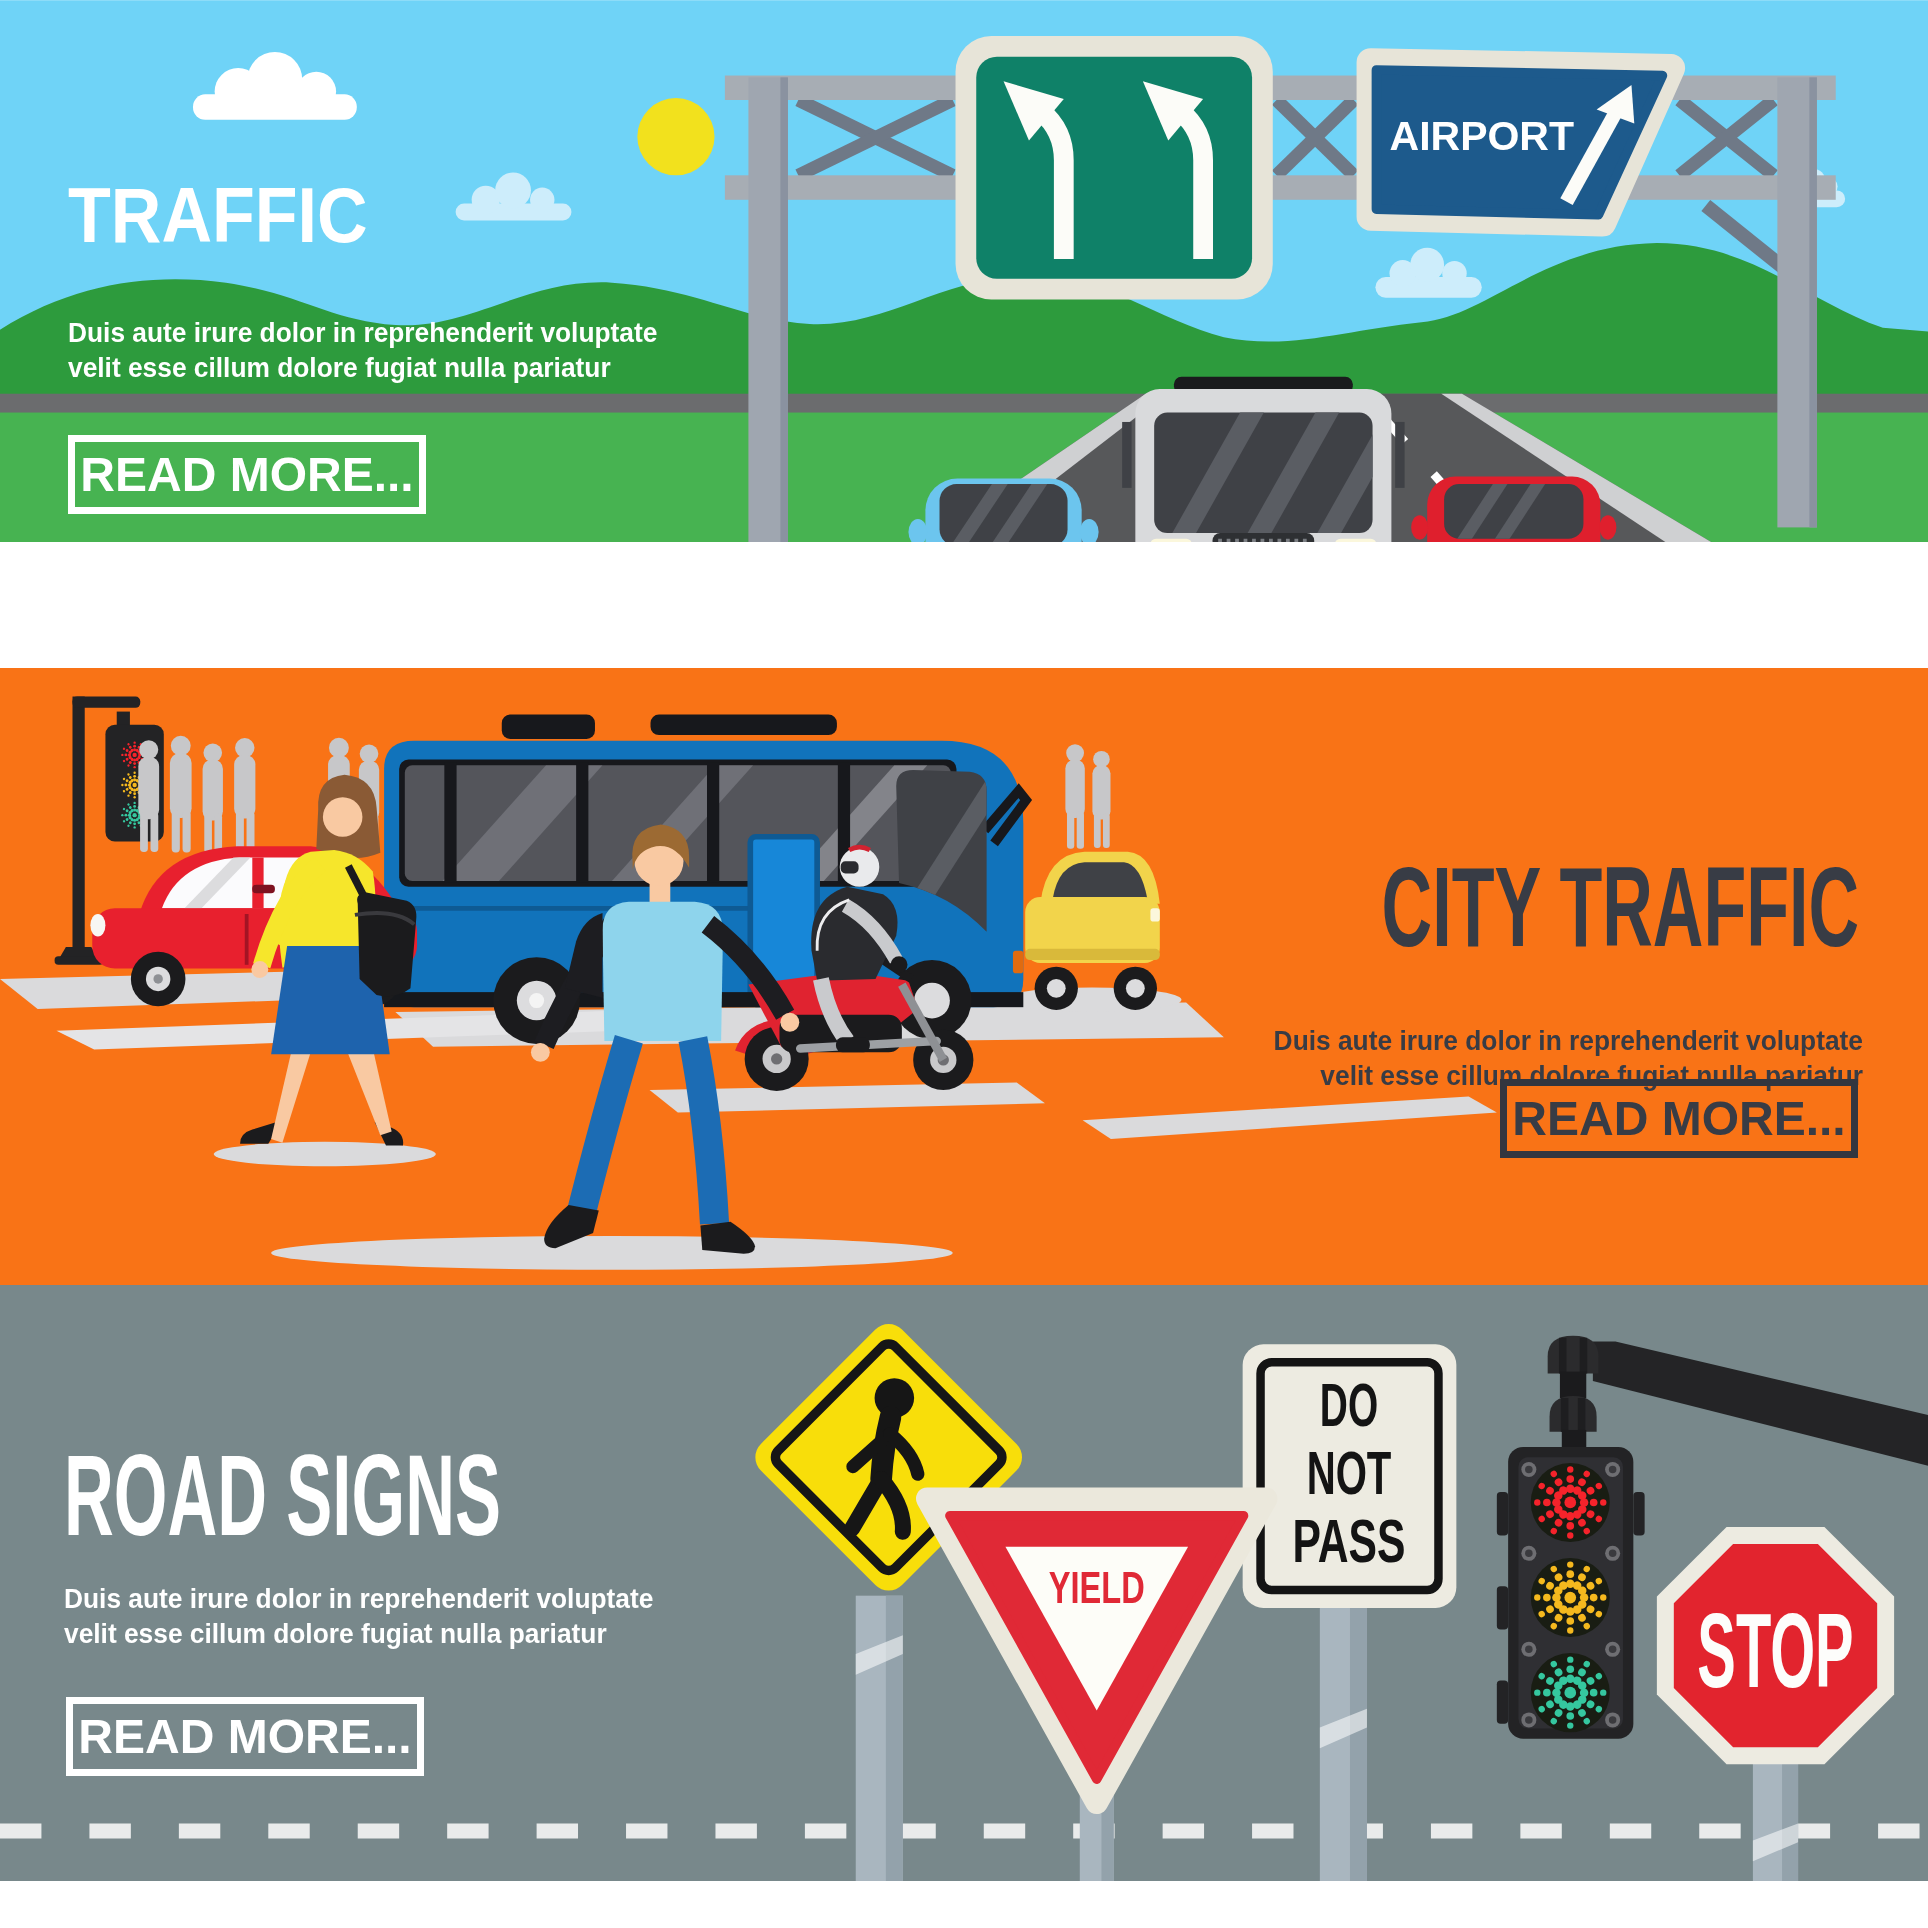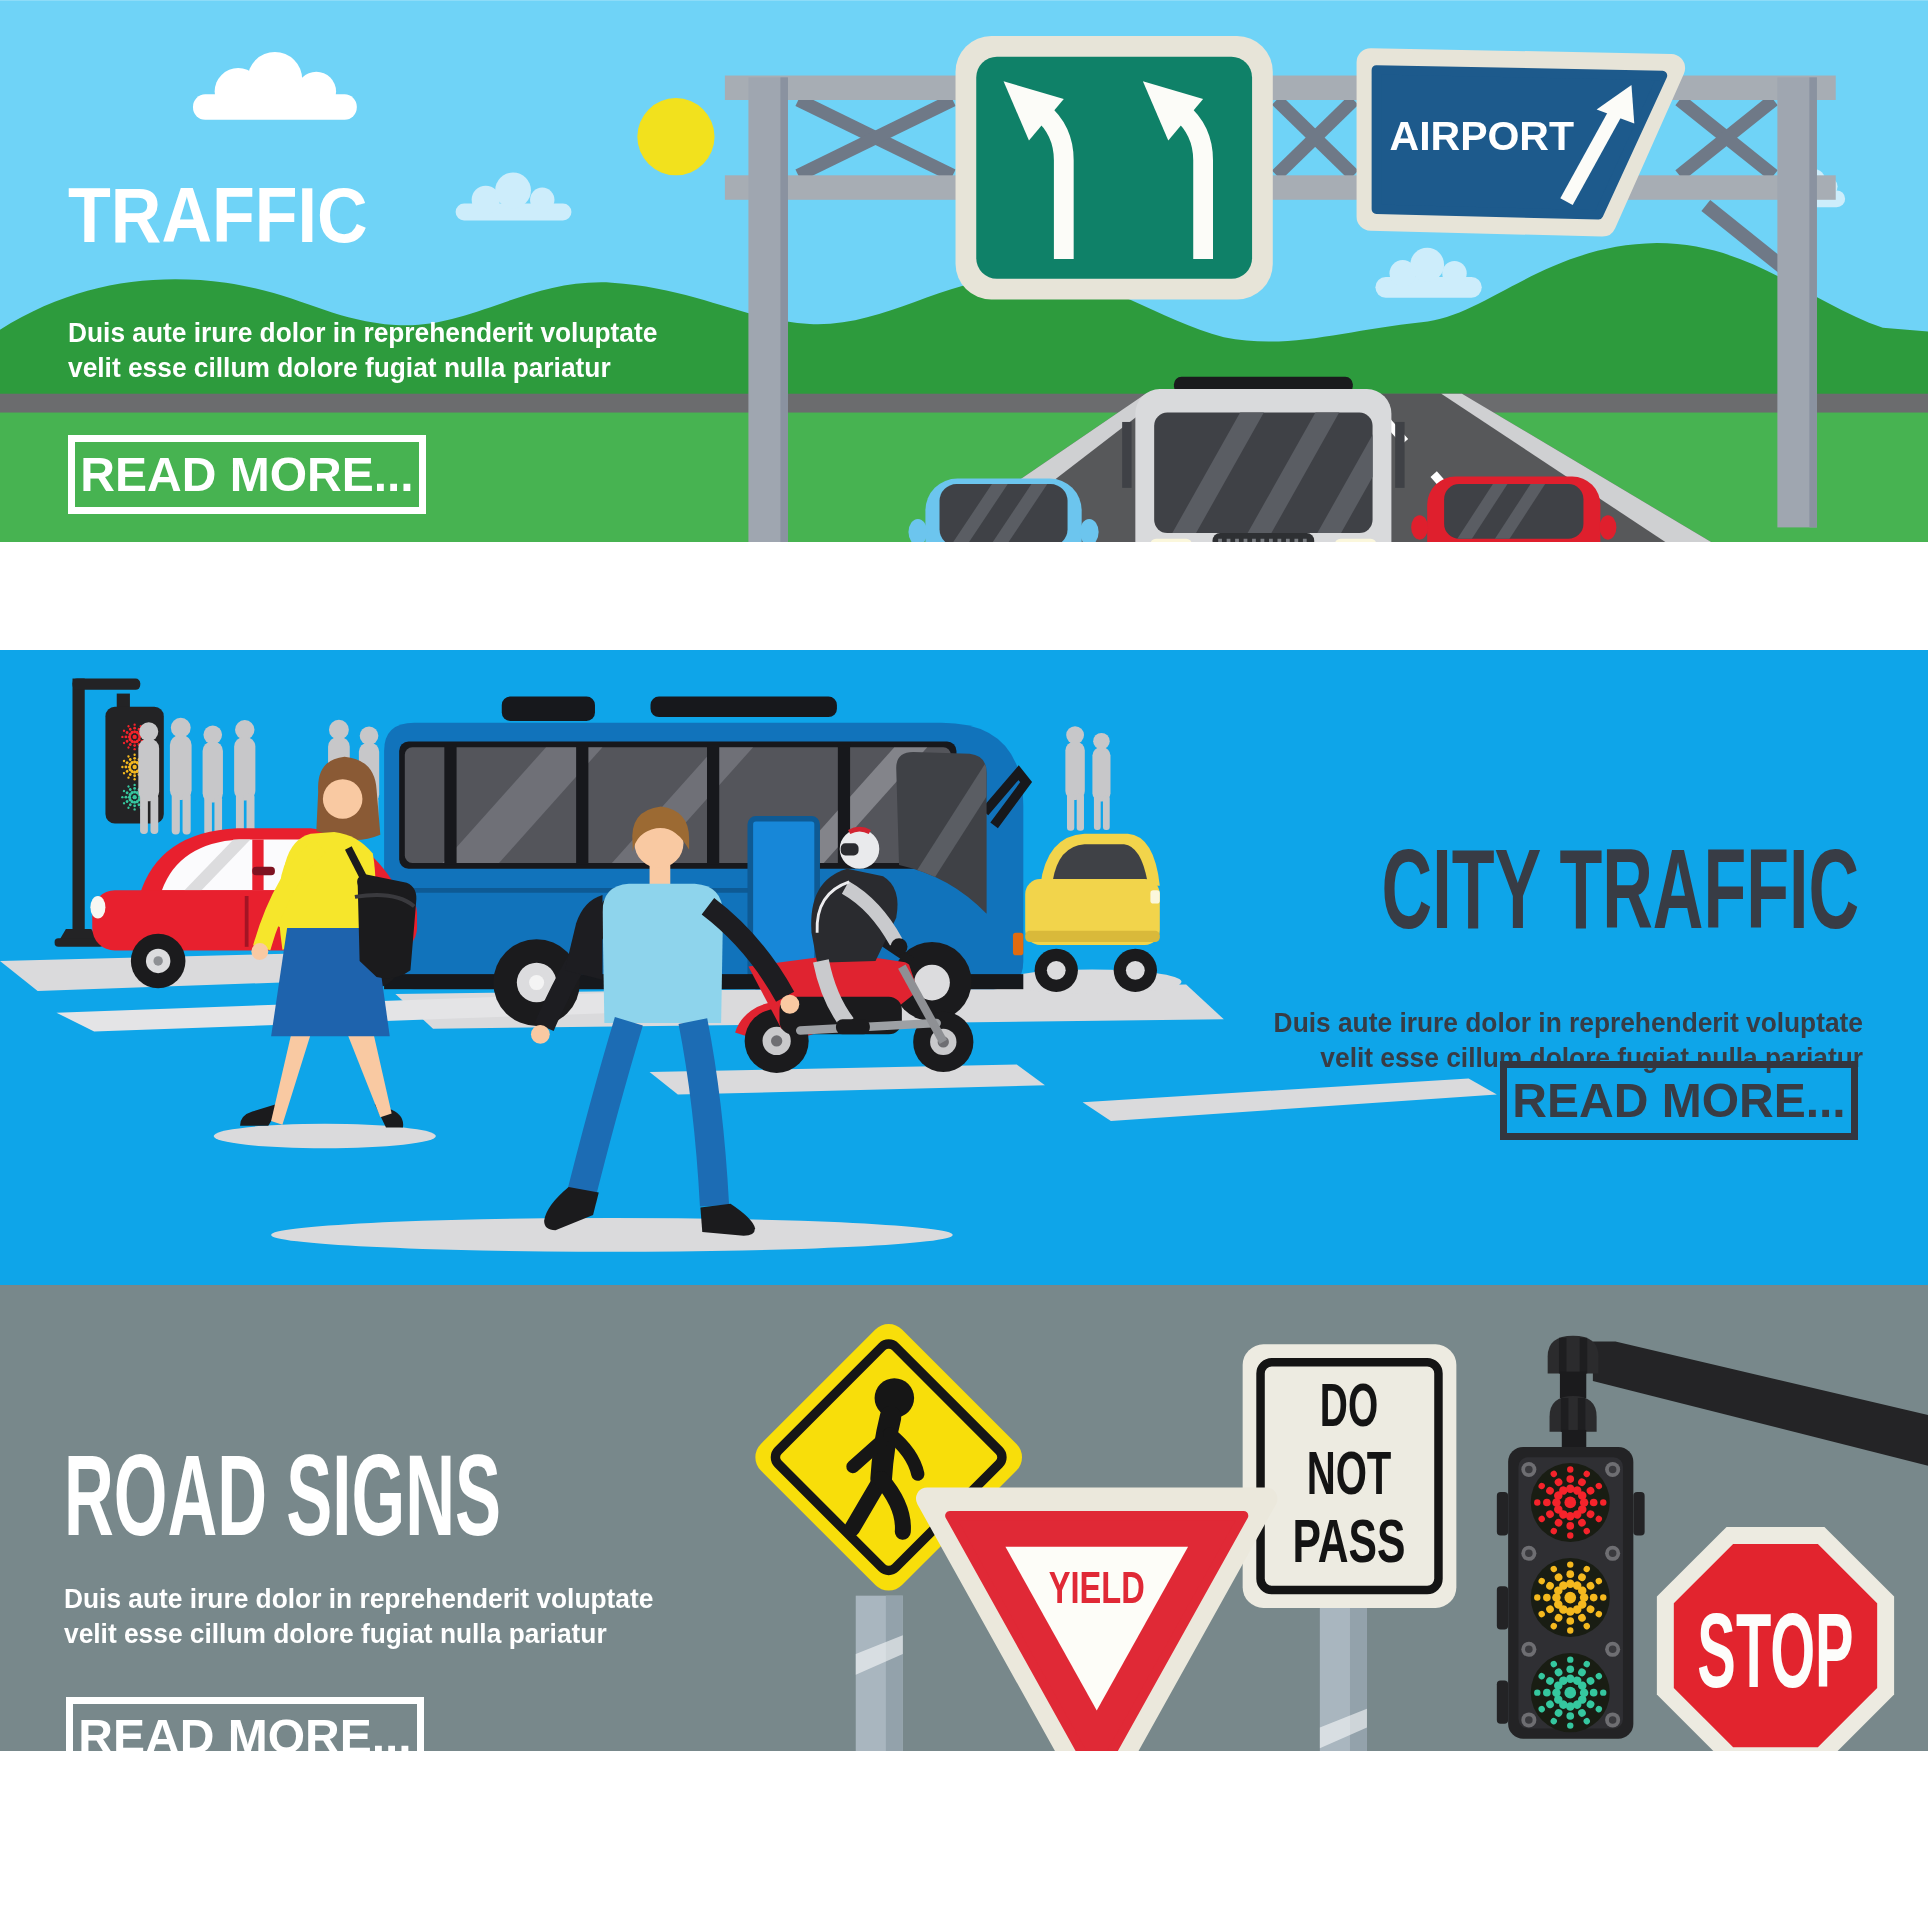--- a/index.html
+++ b/index.html
@@ -1,21 +1,21 @@
 <!DOCTYPE html>
 <html style="font-size:15px"><head>
 <meta charset="utf-8">
 <style>
   html,body{margin:0;padding:0;background:#fff;}
   #stage{position:relative;width:1928px;height:1928px;overflow:hidden;
          font-family:"Liberation Sans","DejaVu Sans",sans-serif;font-weight:700;}
   .banner{position:absolute;left:0;width:1928px;overflow:hidden;}
   #b1{top:0;height:542px;}
-  #b2{top:650px;height:636px;background:#0ea5e9;}
-  #b3{top:1285px;height:466px;background:#78888B;}
+  #b2{top:668px;height:636px;background:#f97316;}
+  #b3{top:1285px;height:596px;background:#78888B;}
   .banner svg{position:absolute;top:0;left:0;}
   .ov{position:absolute;white-space:nowrap;}
   .title{line-height:1;}
   .t1{left:68px;top:177px;font-size:77px;color:#FFFFFF;transform:scaleX(.91);transform-origin:left top;}
   .t2{right:69px;top:183px;font-size:113px;color:#383C45;transform:scaleX(.62);transform-origin:right top;text-align:right;}
   .t3{left:64px;top:153px;font-size:115px;color:#FFFFFF;transform:scaleX(.60);transform-origin:left top;}
   .para{font-size:28px;line-height:35px;letter-spacing:0;}
   .p1{left:68px;top:315px;color:#FFFFFF;transform:scaleX(.94);transform-origin:left top;}
   .p2{right:65px;top:355px;color:#383C45;text-align:right;transform:scaleX(.94);transform-origin:right top;}
   .p3{left:64px;top:296px;color:#FFFFFF;transform:scaleX(.94);transform-origin:left top;}

